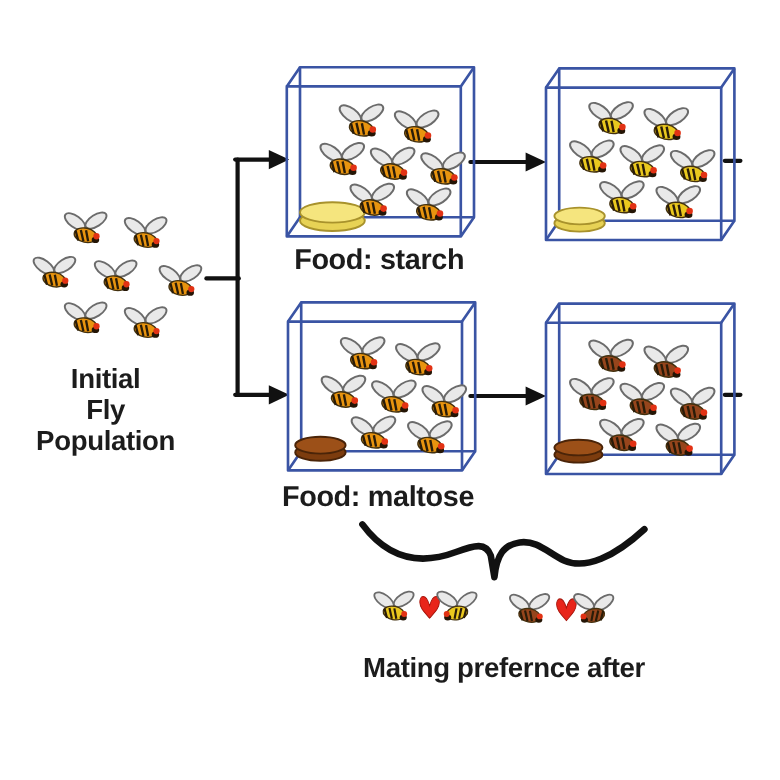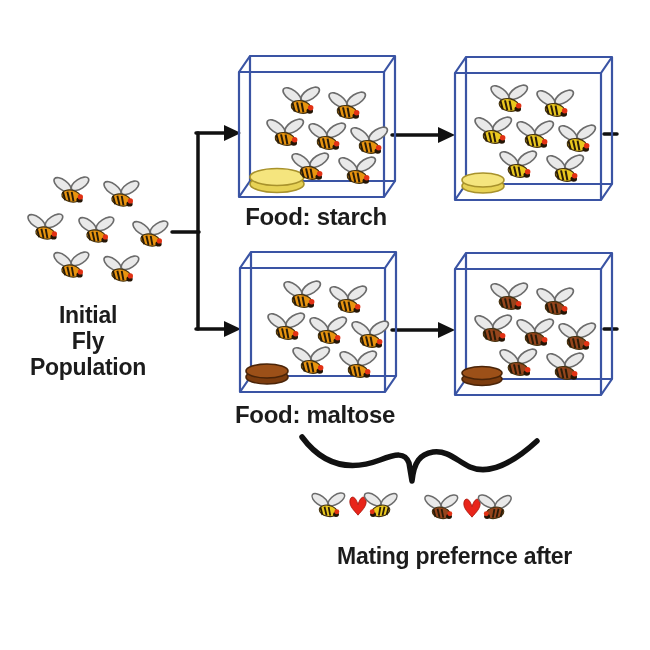--- a/index.html
+++ b/index.html
@@ -8,21 +8,21 @@
     font-family:"Liberation Sans", sans-serif;overflow:hidden;
   }
   .canvas svg{position:absolute;left:0;top:0;}
   .label{
     position:absolute;text-align:center;font-weight:bold;color:#1c1c1c;
     letter-spacing:-0.3px;
   }
   .label-initial{left:4px;top:302px;width:168px;font-size:23px;line-height:26px;}
   .label-starch{left:232px;top:203px;width:168px;font-size:24px;}
   .label-maltose{left:225px;top:401px;width:180px;font-size:24px;}
-  .label-caption{left:268px;top:543px;width:304px;font-size:23px;line-height:27px;text-align:right;}
+  .label-caption{left:268px;top:543px;width:304px;font-size:23px;line-height:27px;}
 </style>
 </head>
 <body>
 
 <div class="canvas">
 
   <svg width="650" height="650" viewBox="0 0 650 650">
 
     <g stroke-linecap="round">
       <line x1="172" y1="232" x2="199" y2="232" stroke-width="3.5" stroke="#111111"></line>

